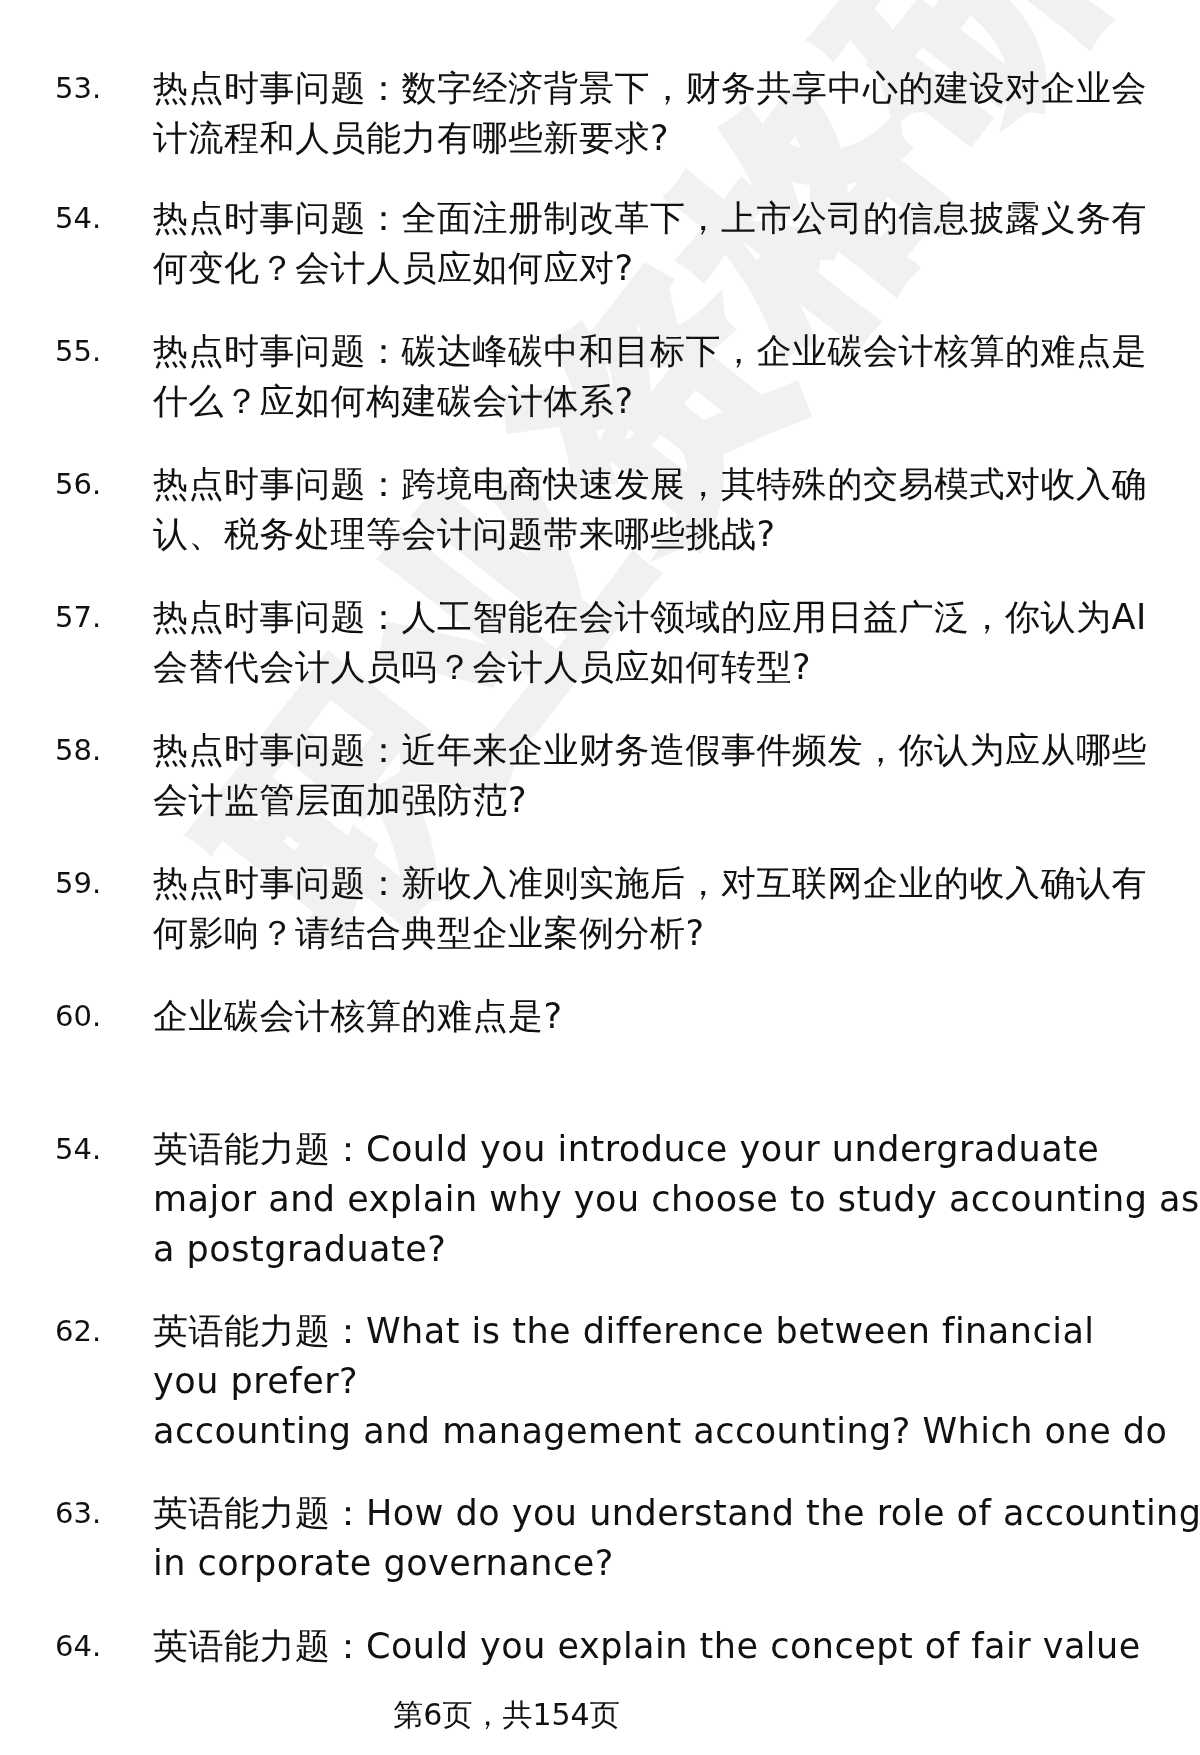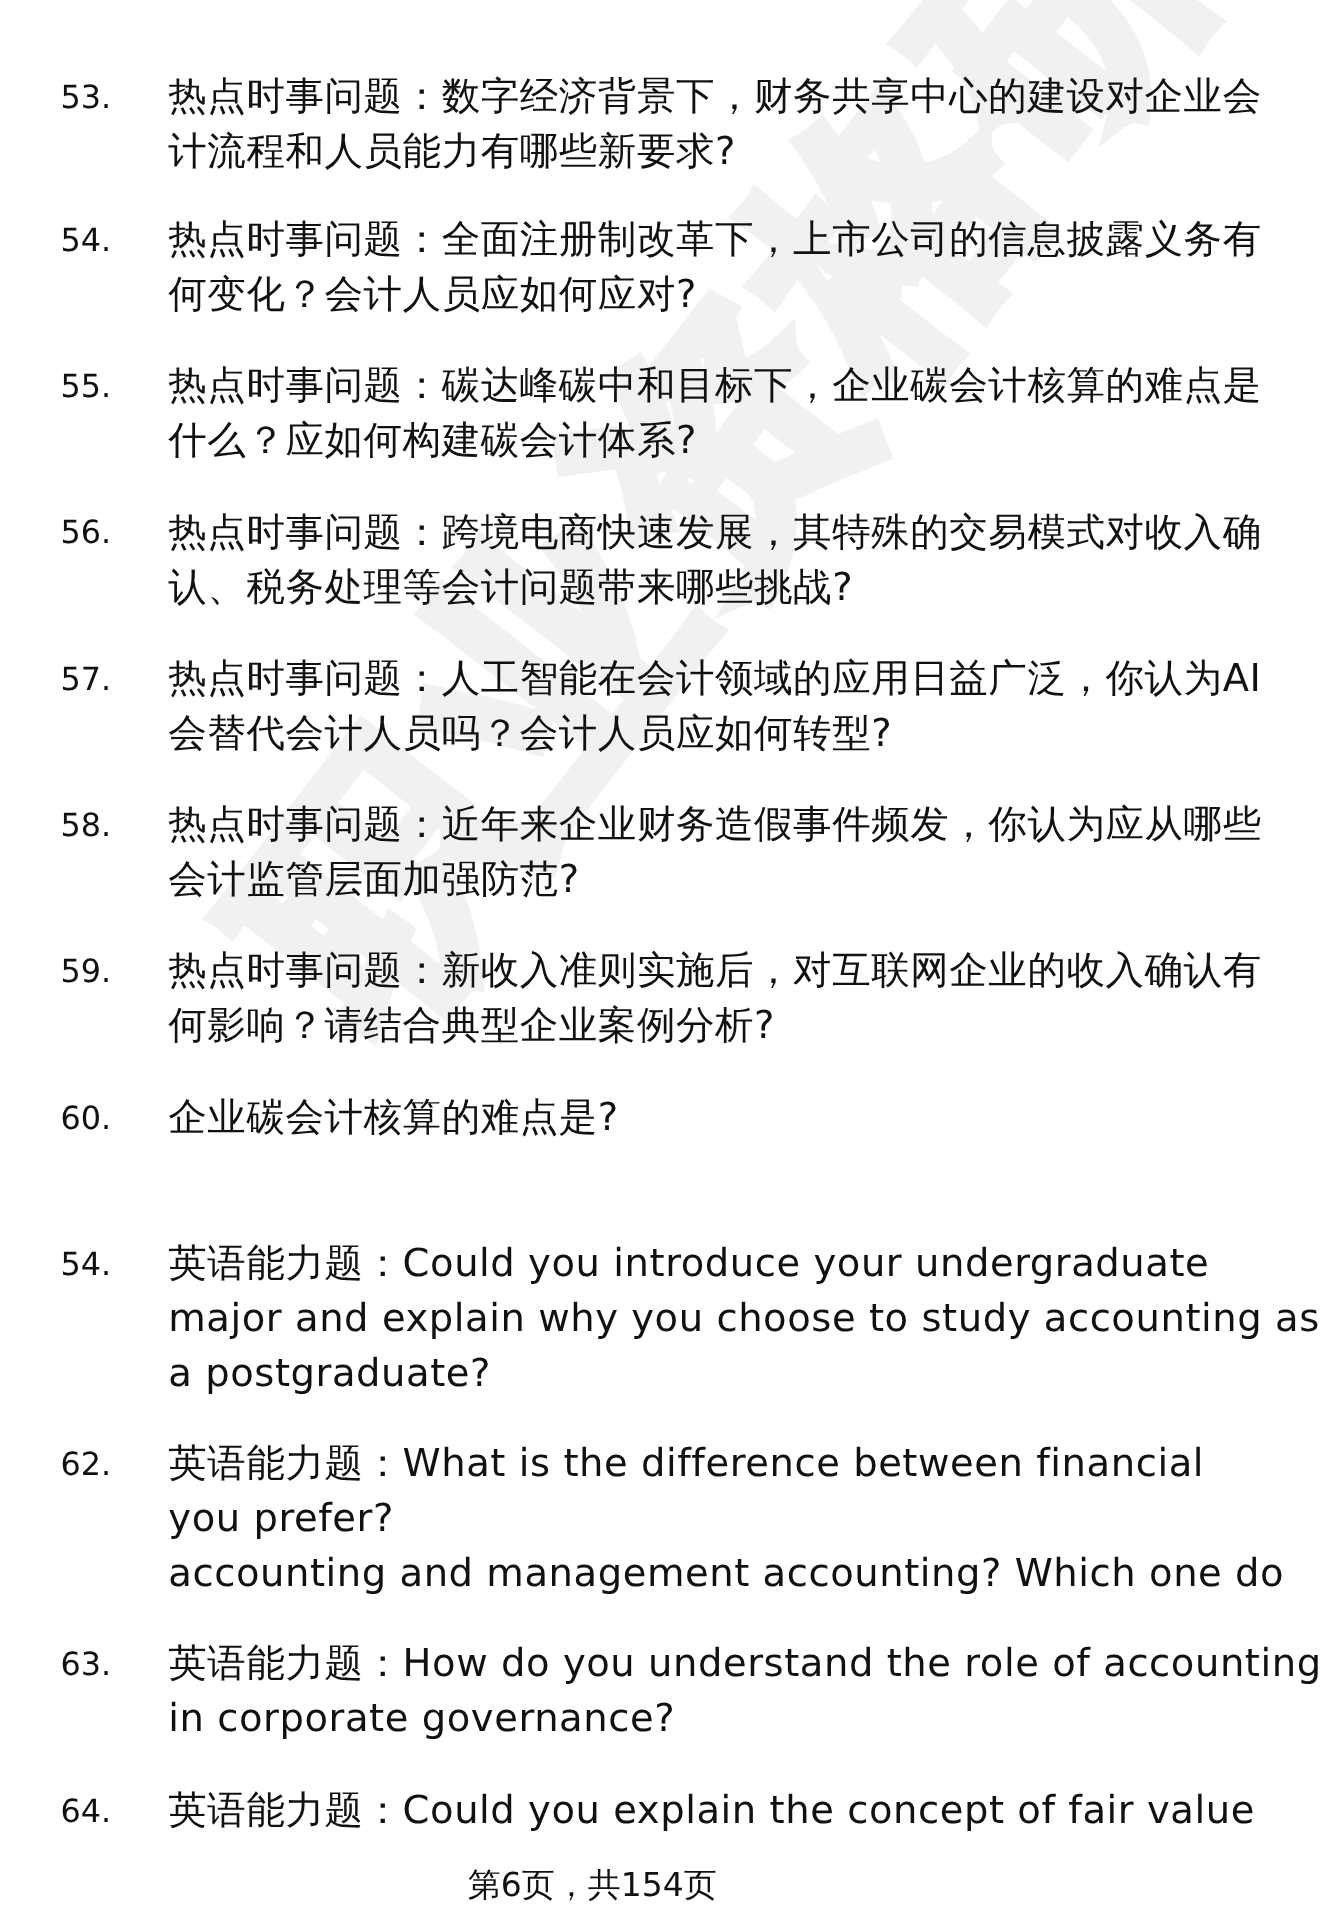--- a/index.html
+++ b/index.html
@@ -68,21 +68,20 @@
   }
   .footer {
     position: absolute;
     left: 0;
     width: 1013px;
     top: 1693px;
     text-align: center;
     font-size: 30px;
     line-height: 44px;
     z-index: 1;
-    padding-left: 32px;
   }
 </style>
 </head>
 <body>
 
 <div class="page">
 
   <div class="watermark">职业资格研究</div>
 
   <div class="item" style="top:63px;">

